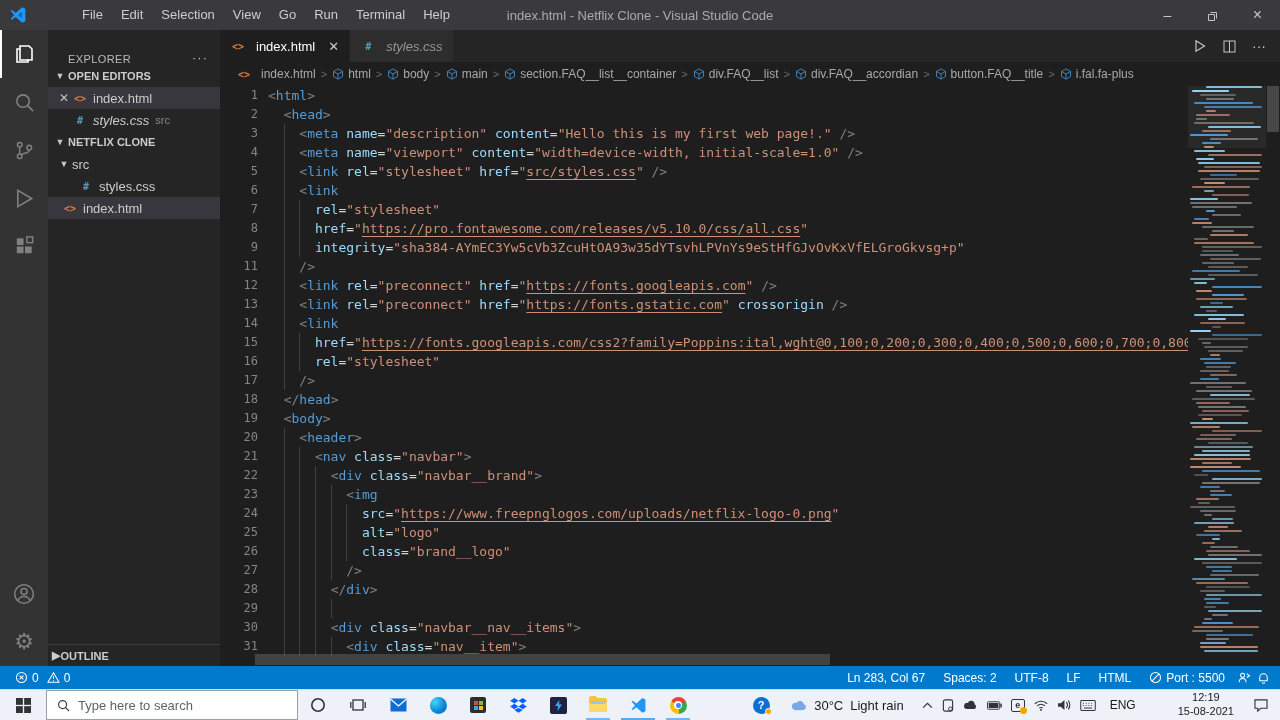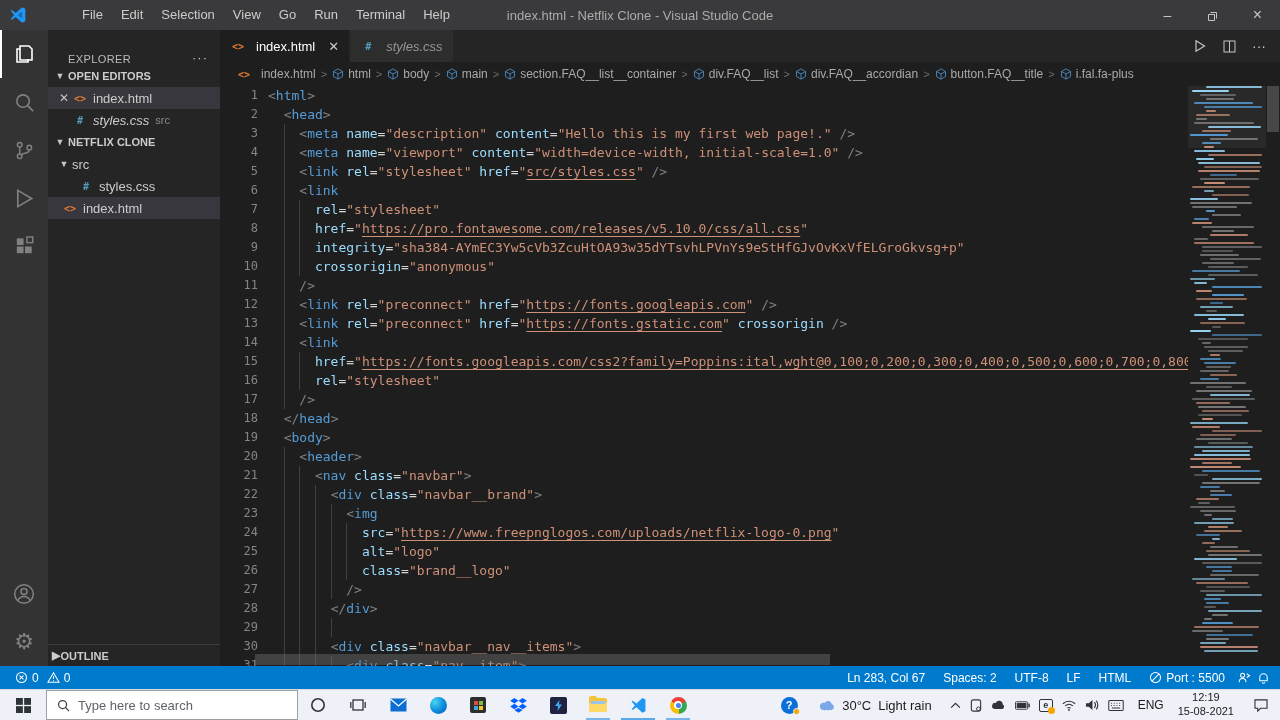--- a/index.html
+++ b/index.html
@@ -87,21 +87,21 @@
   .tb-start { width:46px; display:flex; align-items:center; justify-content:center; }
   .tb-search { width:252px; background:#ffffff; border:1px solid #9aa0a6; display:flex; align-items:center; gap:8px; padding:0 10px; font-size:13px; color:#5f6368; }
   .tb-app { width:40px; display:flex; align-items:center; justify-content:center; position:relative; }
   .tb-app.open::after { content:""; position:absolute; bottom:0; left:8px; right:8px; height:2px; background:#77b5ec; }
   .tb-app.active-app::after { left:3px; right:3px; background:#5ca9e8; }
   .tb-spacer { flex:1; }
   .tb-weather { display:flex; align-items:center; gap:7px; font-size:13px; padding:0 10px; }
   .tray { display:flex; align-items:center; gap:9px; padding:0 8px; }
   .tray-glyph { font-size:12px; color:#1b1b1b; display:flex; align-items:center; }
   .tb-lang { font-size:12px; padding:0 6px; display:flex; align-items:center; }
-  .tb-clock { font-size:11px; text-align:center; line-height:1.25; padding:0 8px; display:flex; flex-direction:column; justify-content:center; }
+  .tb-clock { font-size:11px; text-align:center; line-height:1.25; padding:0 8px; display:flex; flex-direction:column; justify-content:center;margin-left:28px; }
   .tb-action { width:38px; display:flex; align-items:center; justify-content:center; }
   svg { display:block; }
 </style>
 </head>
 <body>
 
 <div class="screen">
 
   <div class="titlebar">
     <svg class="vsc-logo" viewBox="0 0 24 24">
@@ -322,21 +322,20 @@
         <div class="code-scroll" id="code-lines">
             <div class="cline"><div class="gutter">1</div><div class="lcontent"><span class="tk-p">&lt;</span><span class="tk-t">html</span><span class="tk-p">&gt;</span></div></div>
             <div class="cline"><div class="gutter">2</div><div class="lcontent"><span class="tk-w">  </span><span class="tk-p">&lt;</span><span class="tk-t">head</span><span class="tk-p">&gt;</span></div></div>
             <div class="cline"><div class="gutter">3</div><div class="lcontent"><span class="guide" style="left: 25.66px;"></span><span class="tk-w">    </span><span class="tk-p">&lt;</span><span class="tk-t">meta</span><span class="tk-w"> </span><span class="tk-a">name</span><span class="tk-o">=</span><span class="tk-s">"description"</span><span class="tk-w"> </span><span class="tk-a">content</span><span class="tk-o">=</span><span class="tk-s">"Hello this is my first web page!."</span><span class="tk-w"> </span><span class="tk-p">/&gt;</span></div></div>
             <div class="cline"><div class="gutter">4</div><div class="lcontent"><span class="guide" style="left: 25.66px;"></span><span class="tk-w">    </span><span class="tk-p">&lt;</span><span class="tk-t">meta</span><span class="tk-w"> </span><span class="tk-a">name</span><span class="tk-o">=</span><span class="tk-s">"viewport"</span><span class="tk-w"> </span><span class="tk-a">content</span><span class="tk-o">=</span><span class="tk-s">"width=device-width, initial-scale=1.0"</span><span class="tk-w"> </span><span class="tk-p">/&gt;</span></div></div>
             <div class="cline"><div class="gutter">5</div><div class="lcontent"><span class="guide" style="left: 25.66px;"></span><span class="tk-w">    </span><span class="tk-p">&lt;</span><span class="tk-t">link</span><span class="tk-w"> </span><span class="tk-a">rel</span><span class="tk-o">=</span><span class="tk-s">"stylesheet"</span><span class="tk-w"> </span><span class="tk-a">href</span><span class="tk-o">=</span><span class="tk-s">"</span><span class="tk-u">src/styles.css</span><span class="tk-s">"</span><span class="tk-w"> </span><span class="tk-p">/&gt;</span></div></div>
             <div class="cline"><div class="gutter">6</div><div class="lcontent"><span class="guide" style="left: 25.66px;"></span><span class="tk-w">    </span><span class="tk-p">&lt;</span><span class="tk-t">link</span></div></div>
             <div class="cline"><div class="gutter">7</div><div class="lcontent"><span class="guide" style="left: 25.66px;"></span><span class="guide" style="left: 41.32px;"></span><span class="tk-w">      </span><span class="tk-a">rel</span><span class="tk-o">=</span><span class="tk-s">"stylesheet"</span></div></div>
             <div class="cline"><div class="gutter">8</div><div class="lcontent"><span class="guide" style="left: 25.66px;"></span><span class="guide" style="left: 41.32px;"></span><span class="tk-w">      </span><span class="tk-a">href</span><span class="tk-o">=</span><span class="tk-s">"</span><span class="tk-u">https://pro.fontawesome.com/releases/v5.10.0/css/all.css</span><span class="tk-s">"</span></div></div>
             <div class="cline"><div class="gutter">9</div><div class="lcontent"><span class="guide" style="left: 25.66px;"></span><span class="guide" style="left: 41.32px;"></span><span class="tk-w">      </span><span class="tk-a">integrity</span><span class="tk-o">=</span><span class="tk-s">"sha384-AYmEC3Yw5cVb3ZcuHtOA93w35dYTsvhLPVnYs9eStHfGJvOvKxVfELGroGkvsg+p"</span></div></div>
-            <div class="cline"><div class="gutter">10</div><div class="lcontent"><span class="guide" style="left: 25.66px;"></span><span class="guide" style="left: 41.32px;"></span><span class="tk-w">      </span><span class="tk-a">crossorigin</span><span class="tk-o">=</span><span class="tk-s">"anonymous"</span></div></div>
             <div class="cline"><div class="gutter">11</div><div class="lcontent"><span class="guide" style="left: 25.66px;"></span><span class="tk-w">    </span><span class="tk-p">/&gt;</span></div></div>
             <div class="cline"><div class="gutter">12</div><div class="lcontent"><span class="guide" style="left: 25.66px;"></span><span class="tk-w">    </span><span class="tk-p">&lt;</span><span class="tk-t">link</span><span class="tk-w"> </span><span class="tk-a">rel</span><span class="tk-o">=</span><span class="tk-s">"preconnect"</span><span class="tk-w"> </span><span class="tk-a">href</span><span class="tk-o">=</span><span class="tk-s">"</span><span class="tk-u">https://fonts.googleapis.com</span><span class="tk-s">"</span><span class="tk-w"> </span><span class="tk-p">/&gt;</span></div></div>
             <div class="cline"><div class="gutter">13</div><div class="lcontent"><span class="guide" style="left: 25.66px;"></span><span class="tk-w">    </span><span class="tk-p">&lt;</span><span class="tk-t">link</span><span class="tk-w"> </span><span class="tk-a">rel</span><span class="tk-o">=</span><span class="tk-s">"preconnect"</span><span class="tk-w"> </span><span class="tk-a">href</span><span class="tk-o">=</span><span class="tk-s">"</span><span class="tk-u">https://fonts.gstatic.com</span><span class="tk-s">"</span><span class="tk-w"> </span><span class="tk-a">crossorigin</span><span class="tk-w"> </span><span class="tk-p">/&gt;</span></div></div>
             <div class="cline"><div class="gutter">14</div><div class="lcontent"><span class="guide" style="left: 25.66px;"></span><span class="tk-w">    </span><span class="tk-p">&lt;</span><span class="tk-t">link</span></div></div>
             <div class="cline"><div class="gutter">15</div><div class="lcontent"><span class="guide" style="left: 25.66px;"></span><span class="guide" style="left: 41.32px;"></span><span class="tk-w">      </span><span class="tk-a">href</span><span class="tk-o">=</span><span class="tk-s">"</span><span class="tk-u">https://fonts.googleapis.com/css2?family=Poppins:ital,wght@0,100;0,200;0,300;0,400;0,500;0,600;0,700;0,800</span></div></div>
             <div class="cline"><div class="gutter">16</div><div class="lcontent"><span class="guide" style="left: 25.66px;"></span><span class="guide" style="left: 41.32px;"></span><span class="tk-w">      </span><span class="tk-a">rel</span><span class="tk-o">=</span><span class="tk-s">"stylesheet"</span></div></div>
             <div class="cline"><div class="gutter">17</div><div class="lcontent"><span class="guide" style="left: 25.66px;"></span><span class="tk-w">    </span><span class="tk-p">/&gt;</span></div></div>
             <div class="cline"><div class="gutter">18</div><div class="lcontent"><span class="tk-w">  </span><span class="tk-p">&lt;/</span><span class="tk-t">head</span><span class="tk-p">&gt;</span></div></div>
             <div class="cline"><div class="gutter">19</div><div class="lcontent"><span class="tk-w">  </span><span class="tk-p">&lt;</span><span class="tk-t">body</span><span class="tk-p">&gt;</span></div></div>
             <div class="cline"><div class="gutter">20</div><div class="lcontent"><span class="guide" style="left: 25.66px;"></span><span class="tk-w">    </span><span class="tk-p">&lt;</span><span class="tk-t">header</span><span class="tk-p">&gt;</span></div></div>

